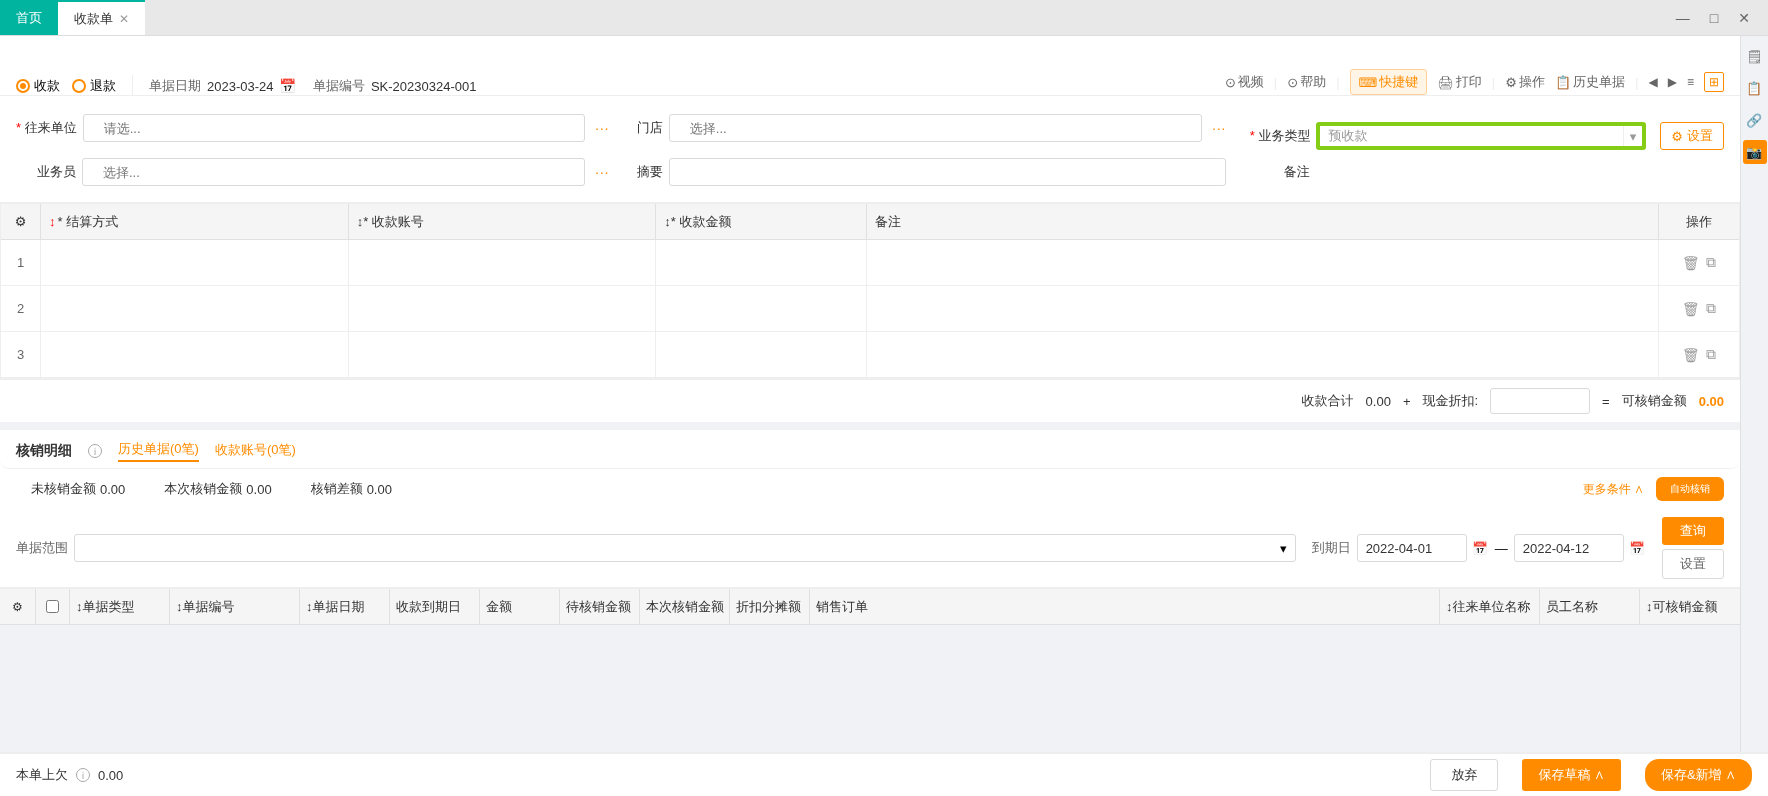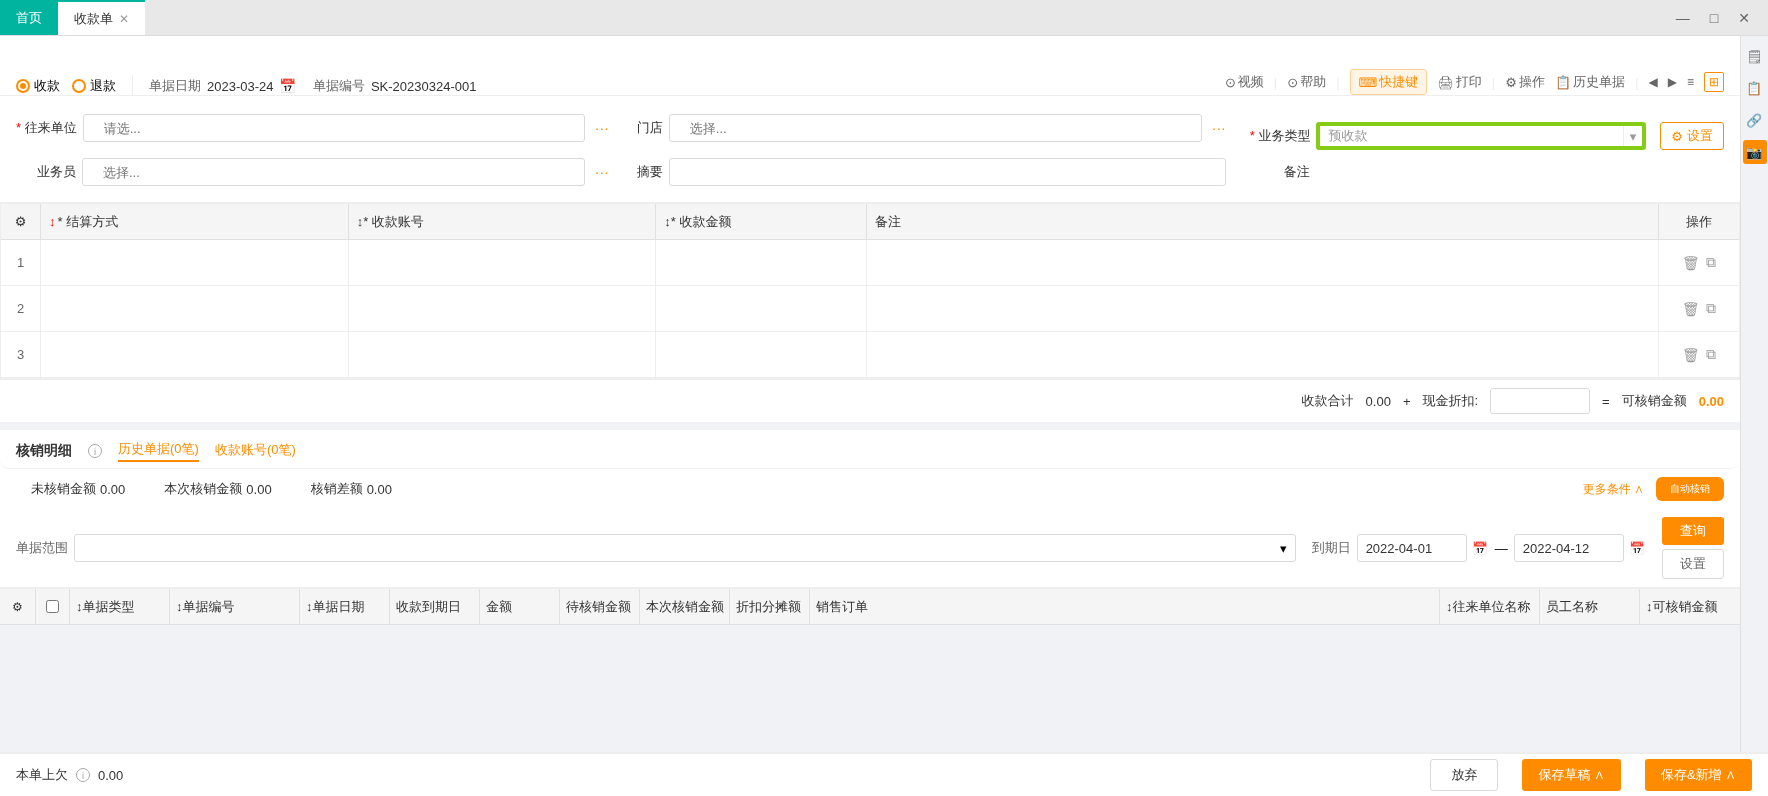--- a/index.html
+++ b/index.html
@@ -209,21 +209,21 @@
       background: #fff; border: 1px solid #d9d9d9; color: #333;
       padding: 6px 20px; border-radius: 3px; cursor: pointer; font-size: 13px;
     }
     .btn-save-draft {
       background: #ff8c00; color: #fff; border: none;
       padding: 6px 16px; border-radius: 3px; cursor: pointer; font-size: 13px;
       display: flex; align-items: center; gap: 4px;
     }
     .btn-save-new {
       background: #ff8c00; color: #fff; border: none;
-      padding: 6px 16px; border-radius: 3px; cursor: pointer; font-size: 13px;
+      padding: 6px 16px; border-radius: 14px; cursor: pointer; font-size: 13px;
       display: flex; align-items: center; gap: 4px;
     }
 
     
     .right-sidebar {
       position: fixed; right: 0; top: 36px; bottom: 0; width: 28px;
       background: #f0f2f5; border-left: 1px solid #e0e0e0;
       display: flex; flex-direction: column; align-items: center; gap: 8px; padding-top: 8px;
     }
     .sidebar-icon {

